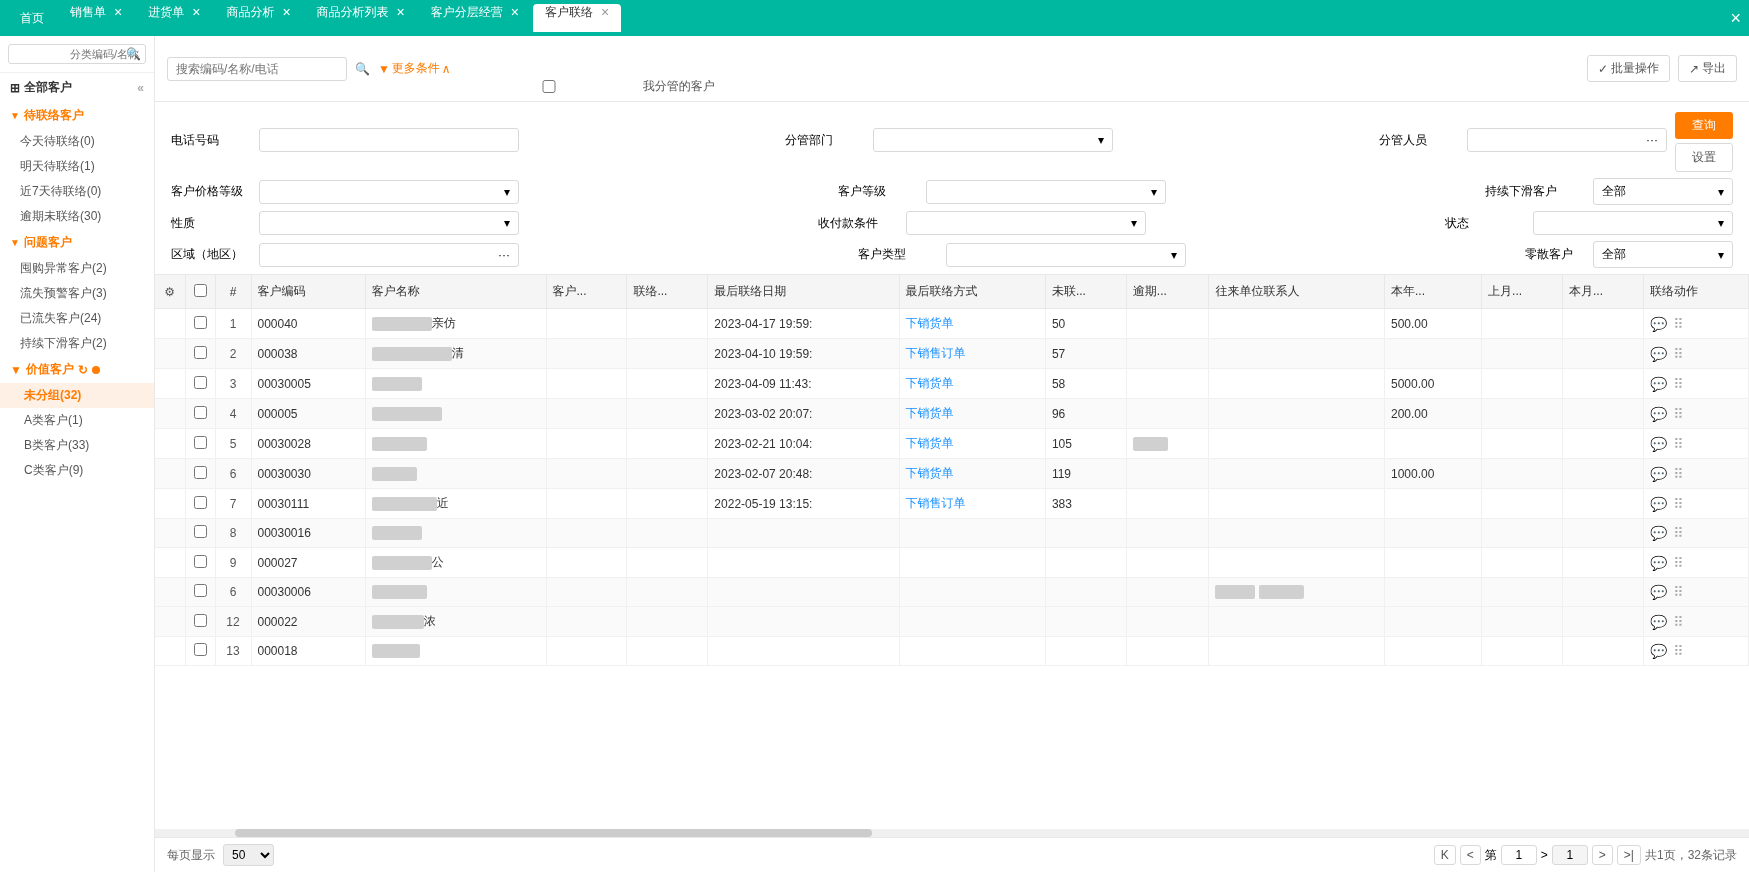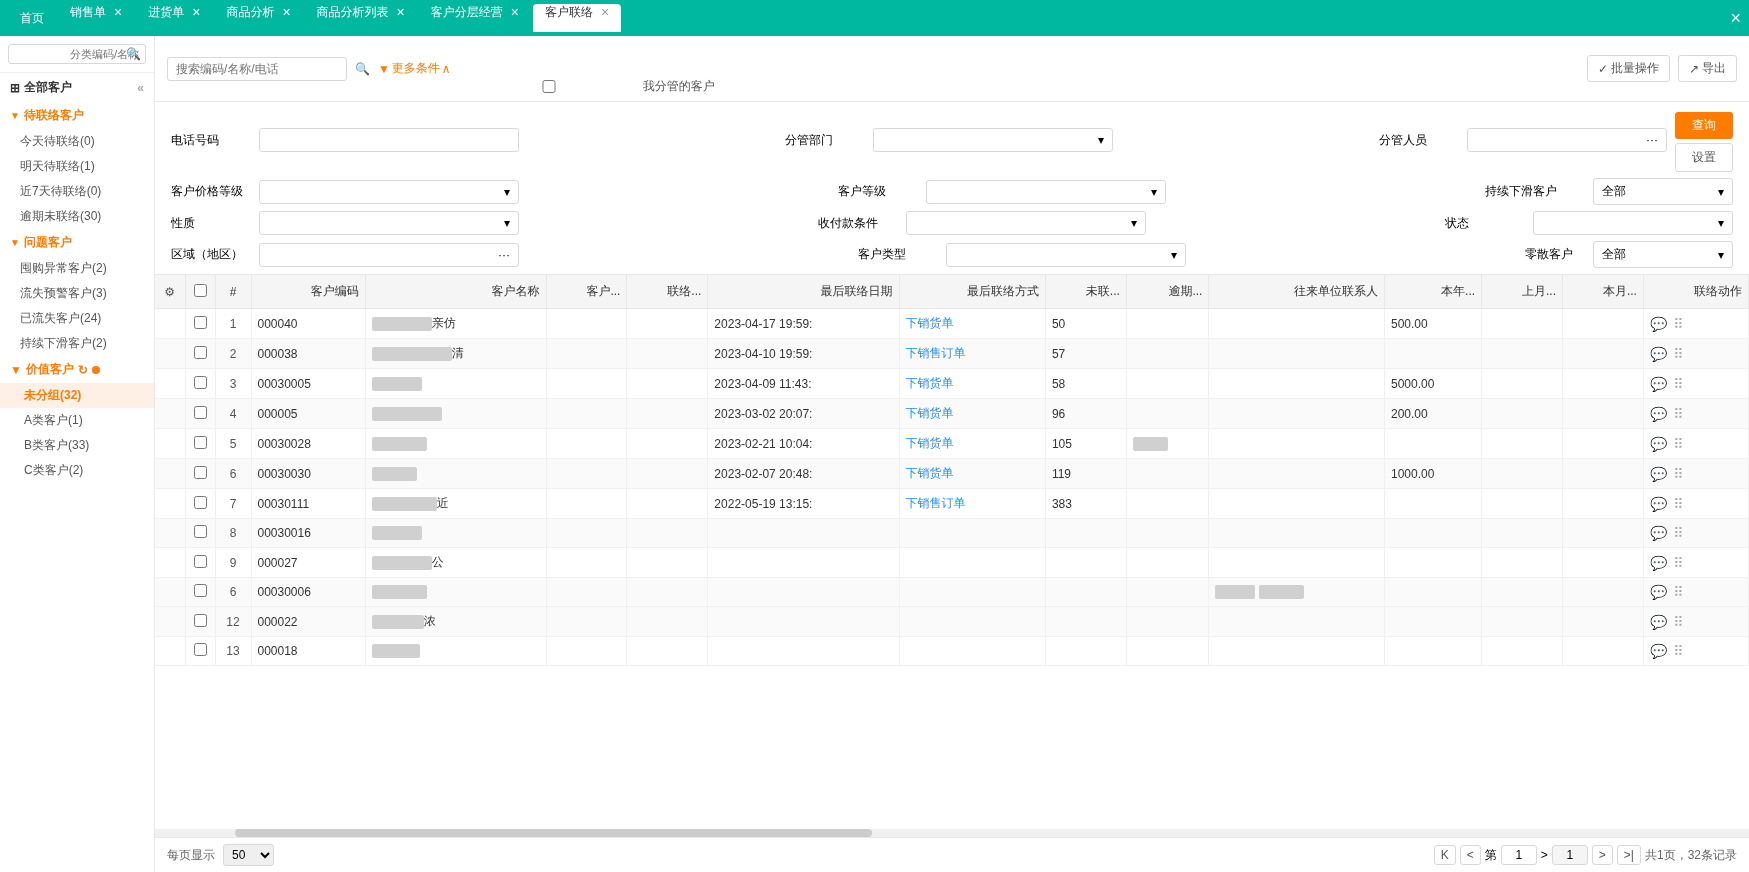--- a/index.html
+++ b/index.html
@@ -62,21 +62,21 @@
     .filter-input { border: 1px solid #d9d9d9; border-radius: 3px; padding: 4px 8px; width: 200px; background: #fff; }
     .filter-select { border: 1px solid #d9d9d9; border-radius: 3px; padding: 4px 8px; width: 200px; background: #fff; cursor: pointer; display: flex; align-items: center; justify-content: space-between; }
     .btn-query { background: #ff7c00; color: #fff; border: none; padding: 5px 16px; border-radius: 3px; cursor: pointer; }
     .btn-reset { background: #fff; color: #555; border: 1px solid #d9d9d9; padding: 5px 16px; border-radius: 3px; cursor: pointer; }
     .filter-actions { display: flex; flex-direction: column; gap: 4px; align-self: flex-start; margin-top: 4px; }
 
     
     .table-area { flex: 1; overflow: auto; background: #fff; }
     table { width: 100%; border-collapse: collapse; font-size: 12px; }
     thead tr { background: #f5f5f5; }
-    th { padding: 8px 6px; border-bottom: 1px solid #e8e8e8; border-right: 1px solid #e8e8e8; color: #333; font-weight: normal; white-space: nowrap; text-align: right; position: sticky; top: 0; background: #f5f5f5; z-index: 1; }
+    th { padding: 8px 6px; border-bottom: 1px solid #e8e8e8; border-right: 1px solid #e8e8e8; color: #333; font-weight: normal; white-space: nowrap; text-align: left; position: sticky; top: 0; background: #f5f5f5; z-index: 1; }
     td { padding: 6px 6px; border-bottom: 1px solid #f0f0f0; border-right: 1px solid #f0f0f0; color: #333; white-space: nowrap; }
     .row-odd td { background: #fff; }
     .row-even td { background: #fafafa; }
     .link-text { color: #1890ff; cursor: pointer; text-decoration: none; }
     .action-icons { display: flex; gap: 6px; }
     .action-icon { color: #aaa; cursor: pointer; font-size: 14px; }
     .th-settings { width: 30px; text-align: center; }
     .th-checkbox { width: 30px; text-align: center; }
     .th-no { width: 36px; text-align: center; }
     .checkbox-cell { text-align: center; }
@@ -169,21 +169,21 @@
 
     <div class="sidebar-sub-group">
       <span class="arrow">▼</span>
       <span>价值客户</span>
       <span class="refresh-icon">↻</span>
       <span class="orange-dot"></span>
     </div>
     <div class="sidebar-sub-item active">未分组(32)</div>
     <div class="sidebar-sub-item">A类客户(1)</div>
     <div class="sidebar-sub-item">B类客户(33)</div>
-    <div class="sidebar-sub-item">C类客户(2)</div>
+    <div class="sidebar-sub-item">C类客户(9)</div>
   </div>
 
   <div class="content">
 
     <div class="filter-bar">
       <input type="text" style="border: 1px solid rgb(217, 217, 217); border-radius: 3px; padding: 4px 8px; width: 180px;" placeholder="搜索编码/名称/电话">
       <span class="filter-search-icon">🔍</span>
       <div class="more-conditions">
         <span>▼</span>
         <span>更多条件</span>

